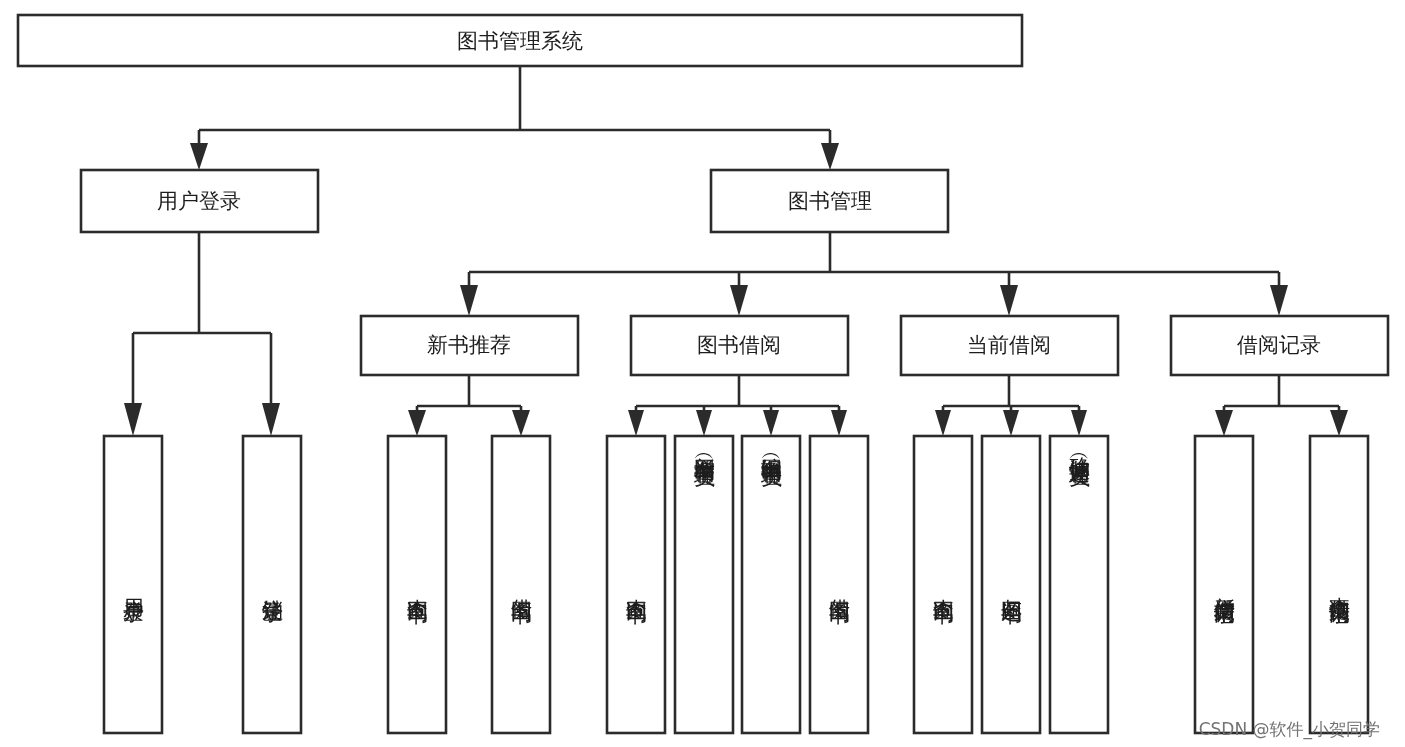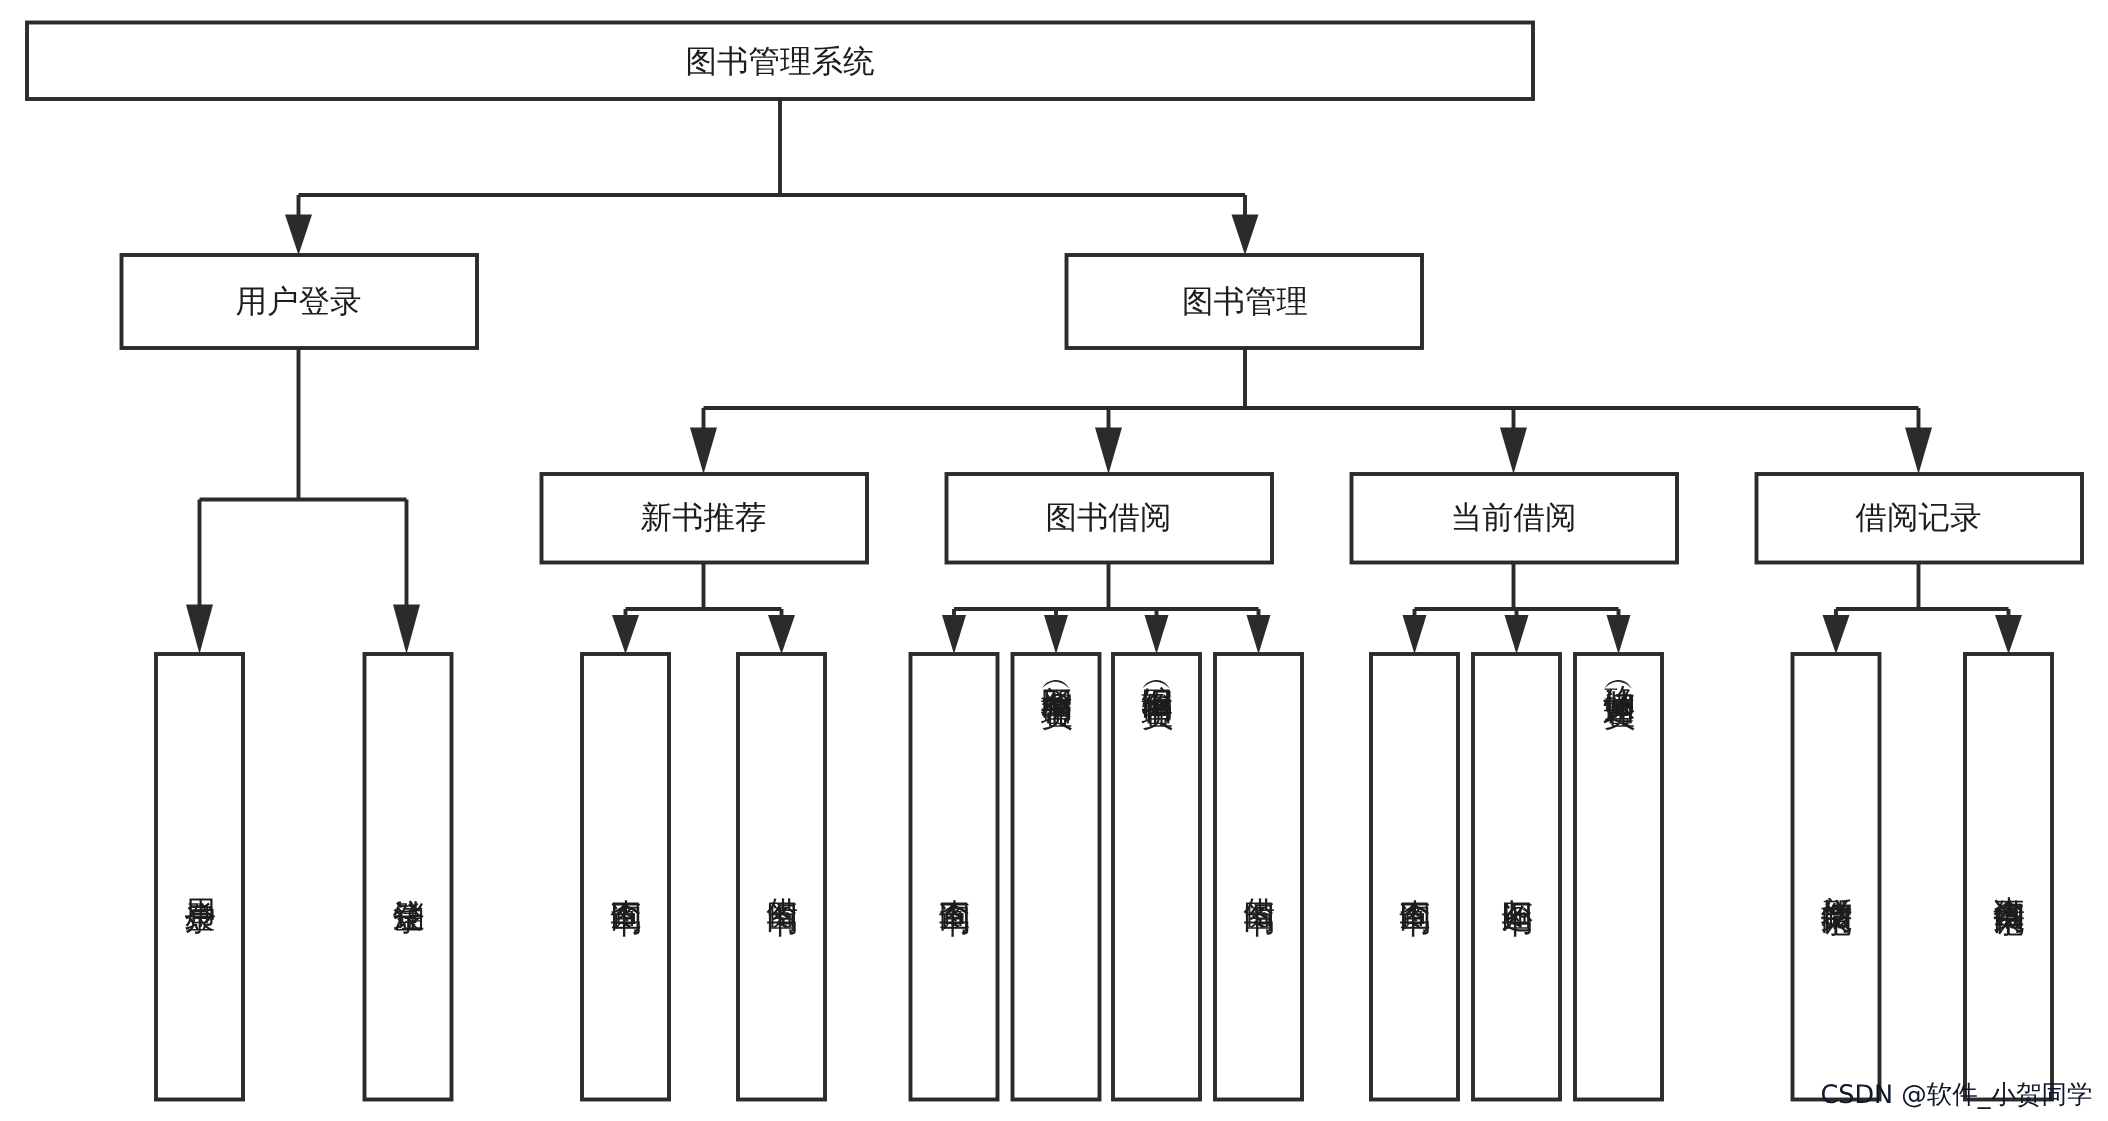--- a/index.html
+++ b/index.html
@@ -60,25 +60,25 @@
     text-orientation: upright;
     font-family: "DejaVu Sans", "Liberation Sans", sans-serif;
     font-size: 21px;
     line-height: 1.28;
     color: #1d1d1d;
     letter-spacing: 1.5px;
     white-space: nowrap;
   }
   .watermark {
     position: absolute;
-    right: 10px;
+    right: 25px;
     bottom: 6px;
     font-family: "DejaVu Sans", "Liberation Sans", sans-serif;
     font-size: 17px;
-    color: #0f172a;
+    color: #737373;
     white-space: nowrap;
     user-select: none;
   }
 </style>
 </head>
 <body>
 
 <div id="stage">
 
   <svg id="diagram" viewBox="0 0 1405 747">

